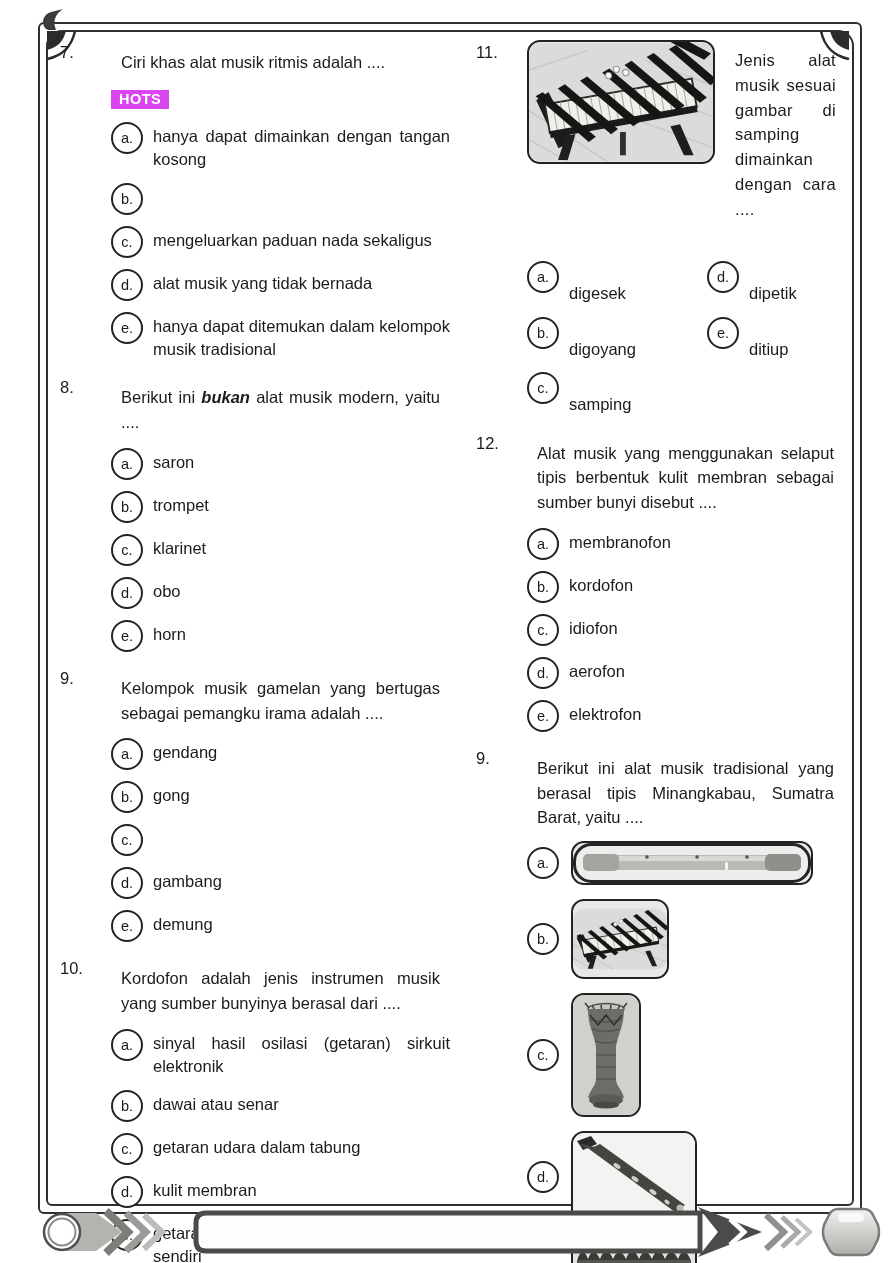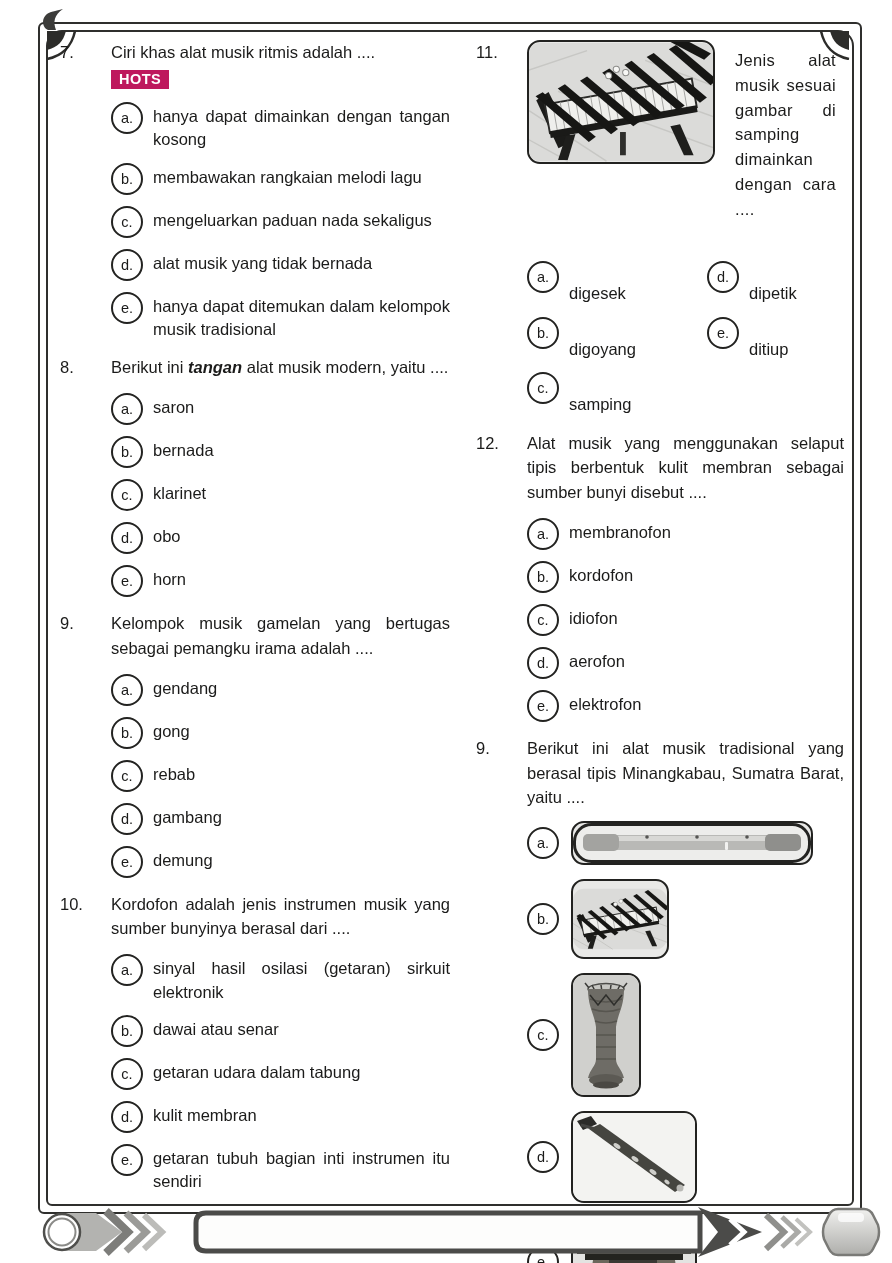--- a/index.html
+++ b/index.html
@@ -14,23 +14,23 @@
   .curl{position:absolute;left:40px;top:6px;width:26px;height:26px;}
 
   .content{position:absolute;left:60px;top:40px;width:784px;display:flex;gap:26px;}
   .col{display:flex;flex-direction:column;}
   .col.left{width:390px;}
   .col.right{width:368px;}
 
   .question{display:flex;gap:9px;margin-bottom:14px;}
   .qnum{flex:none;width:42px;font-size:16.5px;line-height:1.5;}
   .qbody{flex:1;min-width:0;}
-  .qtext{margin:0;font-size:16.5px;line-height:1.5;text-align:justify;}
+  .qtext{margin:10px;font-size:16.5px;line-height:1.5;text-align:justify;}
   .em{font-weight:bold;font-style:italic;}
-  .hots{display:inline-block;background:#be185d;color:#ffffff;font-weight:bold;
+  .hots{display:inline-block;background:#d946ef;color:#ffffff;font-weight:bold;
     font-size:14.5px;letter-spacing:.5px;padding:1px 8px 2px;margin:5px 0 0;}
   .opts{display:flex;flex-direction:column;gap:11px;margin-top:13px;}
   .opt{display:flex;gap:10px;align-items:flex-start;}
   .circle{flex:none;width:28px;height:28px;border:2px solid #232321;border-radius:50%;
     display:flex;align-items:center;justify-content:center;font-size:14.5px;background:#fff;}
   .otext{flex:1;font-size:16.5px;line-height:1.42;text-align:justify;padding-top:3px;}
 
   .q11-top{display:flex;gap:12px;}
   .q11-text{margin:8px;flex:1;font-size:16.5px;line-height:1.5;text-align:justify;
     text-justify:inter-character;letter-spacing:.3px;}
@@ -73,50 +73,49 @@
       <div class="qbody">
         <p class="qtext">Ciri khas alat musik ritmis adalah ....</p>
         <span class="hots">HOTS</span>
         <div class="opts">
           <div class="opt">
             <span class="circle">a.</span>
             <span class="otext">hanya dapat dimainkan dengan tangan kosong</span>
           </div>
           <div class="opt">
             <span class="circle">b.</span>
-            <span class="otext">membawakan rangkaian melodi lagu</span>
           </div>
           <div class="opt">
             <span class="circle">c.</span>
             <span class="otext">mengeluarkan paduan nada sekaligus</span>
           </div>
           <div class="opt">
             <span class="circle">d.</span>
             <span class="otext">alat musik yang tidak bernada</span>
           </div>
           <div class="opt">
             <span class="circle">e.</span>
             <span class="otext">hanya dapat ditemukan dalam kelompok musik tradisional</span>
           </div>
         </div>
       </div>
     </section>
 
     <section class="question">
       <div class="qnum">8.</div>
       <div class="qbody">
-        <p class="qtext"><span>Berikut ini </span><span class="em">tangan</span><span> alat musik modern, yaitu ....</span></p>
+        <p class="qtext"><span>Berikut ini </span><span class="em">bukan</span><span> alat musik modern, yaitu ....</span></p>
         <div class="opts">
           <div class="opt">
             <span class="circle">a.</span>
             <span class="otext">saron</span>
           </div>
           <div class="opt">
             <span class="circle">b.</span>
-            <span class="otext">bernada</span>
+            <span class="otext">trompet</span>
           </div>
           <div class="opt">
             <span class="circle">c.</span>
             <span class="otext">klarinet</span>
           </div>
           <div class="opt">
             <span class="circle">d.</span>
             <span class="otext">obo</span>
           </div>
           <div class="opt">
@@ -135,21 +134,20 @@
           <div class="opt">
             <span class="circle">a.</span>
             <span class="otext">gendang</span>
           </div>
           <div class="opt">
             <span class="circle">b.</span>
             <span class="otext">gong</span>
           </div>
           <div class="opt">
             <span class="circle">c.</span>
-            <span class="otext">rebab</span>
           </div>
           <div class="opt">
             <span class="circle">d.</span>
             <span class="otext">gambang</span>
           </div>
           <div class="opt">
             <span class="circle">e.</span>
             <span class="otext">demung</span>
           </div>
         </div>

